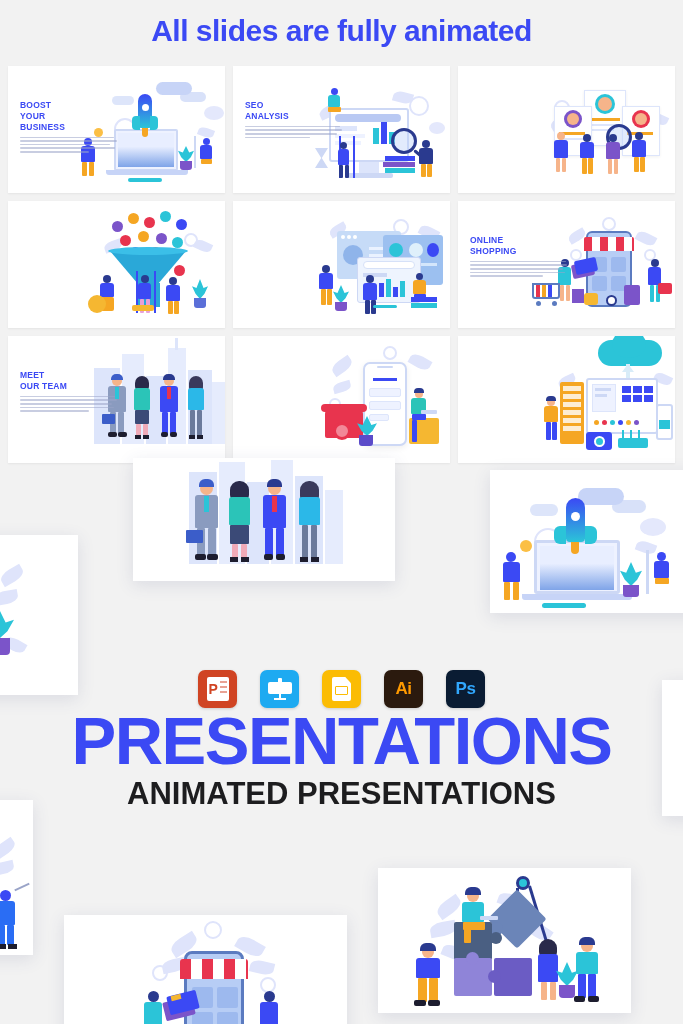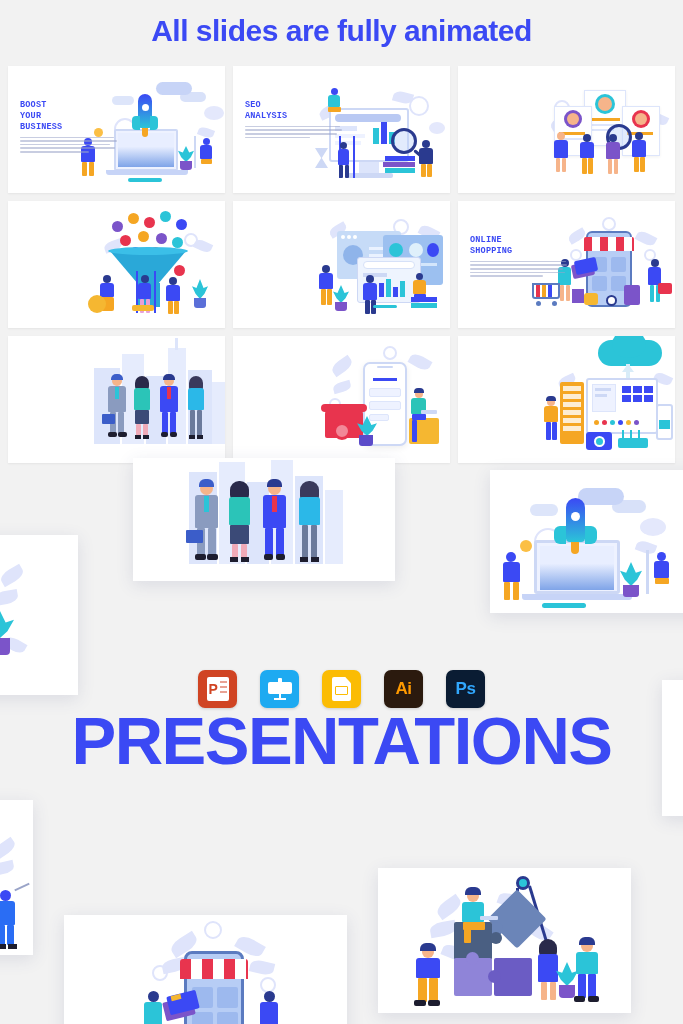--- a/index.html
+++ b/index.html
@@ -20,21 +20,20 @@
     color: #3b49f4;
   }
 
   
   .grid { position: absolute; left: 8px; top: 66px; width: 667px; }
   .gridrow { display: flex; gap: 8px; margin-bottom: 8px; }
   .slide {
     width: 252px; height: 127px; background: #ffffff;
     position: relative; overflow: hidden;
     box-shadow: 0 1px 2px rgba(0,0,0,0.06);
-    font-family: Liberation Mono, monospace;
   }
   .slide .txt { position: absolute; left: 12px; top: 34px; width: 98px; z-index: 4; }
   .slide .ttl {
     font-size: 8.5px; font-weight: 700; line-height: 1.28;
     color: #3b49f4; letter-spacing: 0.2px; text-transform: uppercase;
   }
   .slide .lorem { margin-top: 4px; }
   .lorem i {
     display: block; height: 1.6px; background: #9aa4c8; opacity: .55;
     margin-bottom: 2px; border-radius: 1px;
@@ -472,20 +471,30 @@
             <div style="position:absolute;left:10px;top:56px;width:7px;height:5px;background:#1d1d2f;border-radius:2px;"></div>
           </div>
           <div class="person" style="left:180px;top:42px;">
             <div class="head" style="left:3px;top:0;width:10px;height:10px;background:#f6b48a;"></div>
             <div style="position:absolute;left:1px;top:-2px;width:14px;height:15px;background:#3a3a5c;border-radius:7px 7px 4px 4px;"></div>
             <div class="body" style="left:0;top:10px;width:16px;height:22px;background:#2bb8e8;"></div>
             <div class="leg" style="left:2px;top:32px;width:5px;height:26px;background:#6b7a9c;"></div>
             <div class="leg" style="left:9px;top:32px;width:5px;height:26px;background:#6b7a9c;"></div>
             <div style="position:absolute;left:1px;top:57px;width:6px;height:4px;background:#1d1d2f;"></div>
             <div style="position:absolute;left:9px;top:57px;width:6px;height:4px;background:#1d1d2f;"></div>
+          </div>
+        </div>
+        <div class="txt">
+          <div class="ttl">MEET<br>OUR TEAM</div>
+          <div class="lorem">
+            <i style="width:97%"></i>
+              <i style="width:99%"></i>
+              <i style="width:94%"></i>
+              <i style="width:96%"></i>
+              <i style="width:70%"></i>
           </div>
         </div>
       </div>
 
       <div class="slide">
         <div class="art">
           <div class="leaf" style="left:98px;top:24px;width:22px;height:12px;transform:rotate(-35deg)"></div>
           <div class="leaf" style="left:176px;top:20px;width:22px;height:12px;transform:rotate(30deg)"></div>
           <div class="leaf" style="left:100px;top:46px;width:18px;height:10px;transform:rotate(-15deg)"></div>
           <div class="ring" style="left:150px;top:10px;width:14px;height:14px;"></div>
@@ -713,20 +722,21 @@
     </div>
     <div class="appicon" style="background:#2b1a0e;color:#ff9a00;font-size:17px;letter-spacing:-0.5px;">
       <span>Ai</span>
     </div>
     <div class="appicon" style="background:#0a1c33;color:#31a8ff;font-size:17px;letter-spacing:-0.5px;">
       <span>Ps</span>
     </div>
   </div>
 
   <div class="bigtitle">PRESENTATIONS</div>
+  <div class="subtitle">ANIMATED PRESENTATIONS</div>
 
   <div class="float" style="left:64px;top:915px;width:283px;height:130px;">
     <div class="art">
       <div class="leaf" style="left:106px;top:22px;width:28px;height:15px;transform:rotate(-32deg)"></div>
       <div class="leaf" style="left:172px;top:24px;width:28px;height:15px;transform:rotate(30deg)"></div>
       <div class="leaf" style="left:98px;top:44px;width:24px;height:13px;transform:rotate(-12deg)"></div>
       <div class="leaf" style="left:186px;top:46px;width:24px;height:13px;transform:rotate(14deg)"></div>
       <div class="ring" style="left:140px;top:6px;width:18px;height:18px;"></div>
       <div class="ring" style="left:88px;top:50px;width:16px;height:16px;"></div>
       <div class="ring" style="left:196px;top:62px;width:16px;height:16px;"></div>

